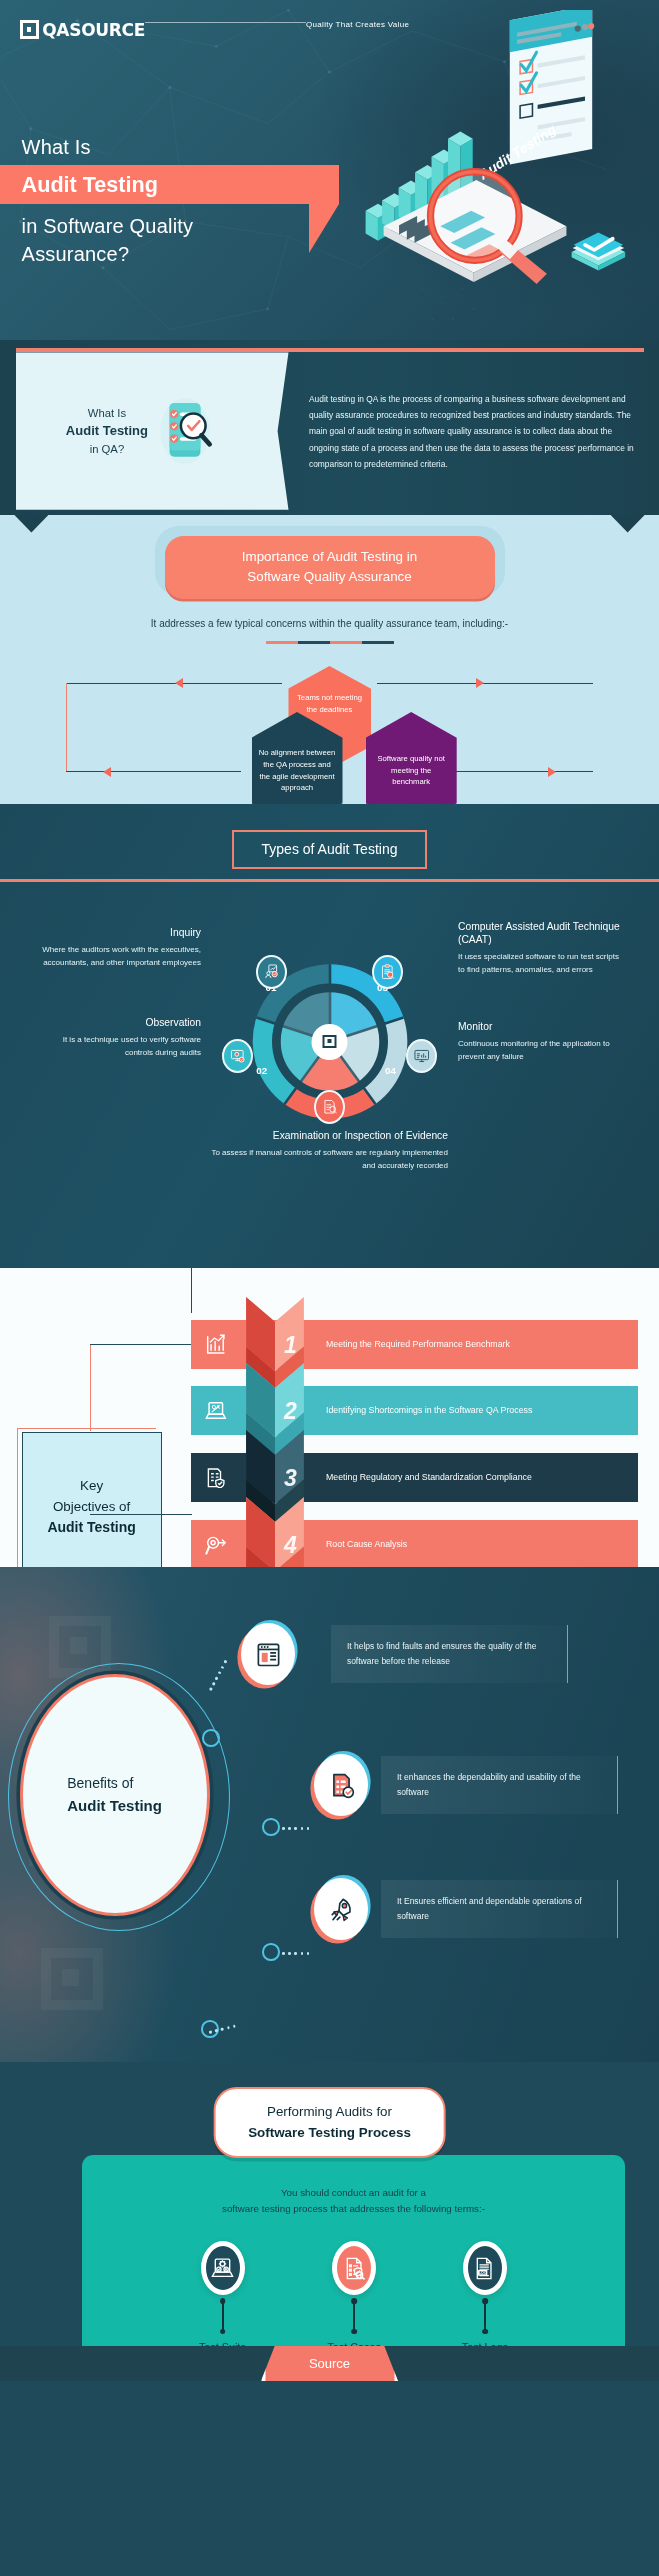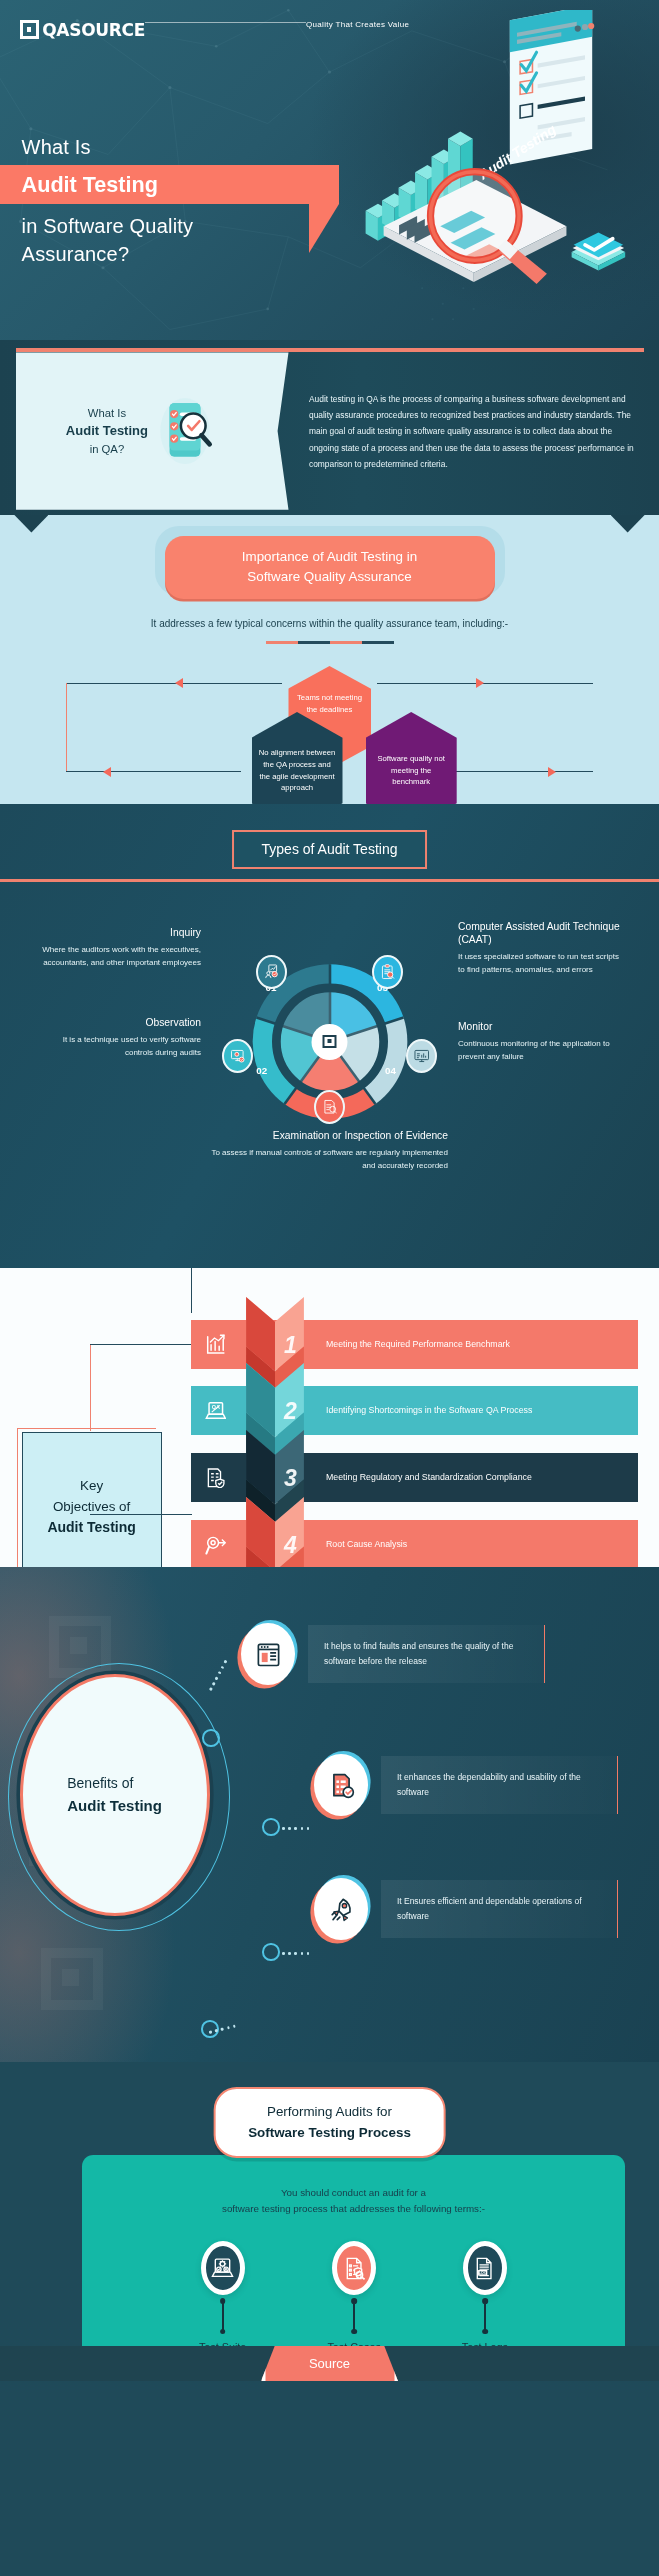--- a/index.html
+++ b/index.html
@@ -727,21 +727,21 @@
       </div>
     <div class="ring" style="left:201px; top:453px;"></div>
     <div class="dots" style="left:209px; top:464px; transform:rotate(-14deg); transform-origin:left center;">
         <i></i>
         <i></i>
         <i></i>
         <i></i>
         <i></i>
       </div>
 
-    <div class="benitem" style="left:241px; top:56px;">
+    <div class="benitem" style="left:241px; top:56px;gap:23px;">
       <span class="ben-ico">
         <svg width="27" height="27" viewBox="0 0 32 32">
           <rect x="4" y="4" width="24" height="25" rx="2" fill="none" stroke="#17333f" stroke-width="2"></rect>
           <path d="M4 10 h24" stroke="#17333f" stroke-width="2"></path>
           <g fill="#17333f">
               <circle cx="8" cy="7" r="1.2"></circle>
               <circle cx="11.5" cy="7" r="1.2"></circle>
               <circle cx="15" cy="7" r="1.2"></circle>
             </g>
           <rect x="8" y="14" width="7" height="11" fill="#f4796a"></rect>

